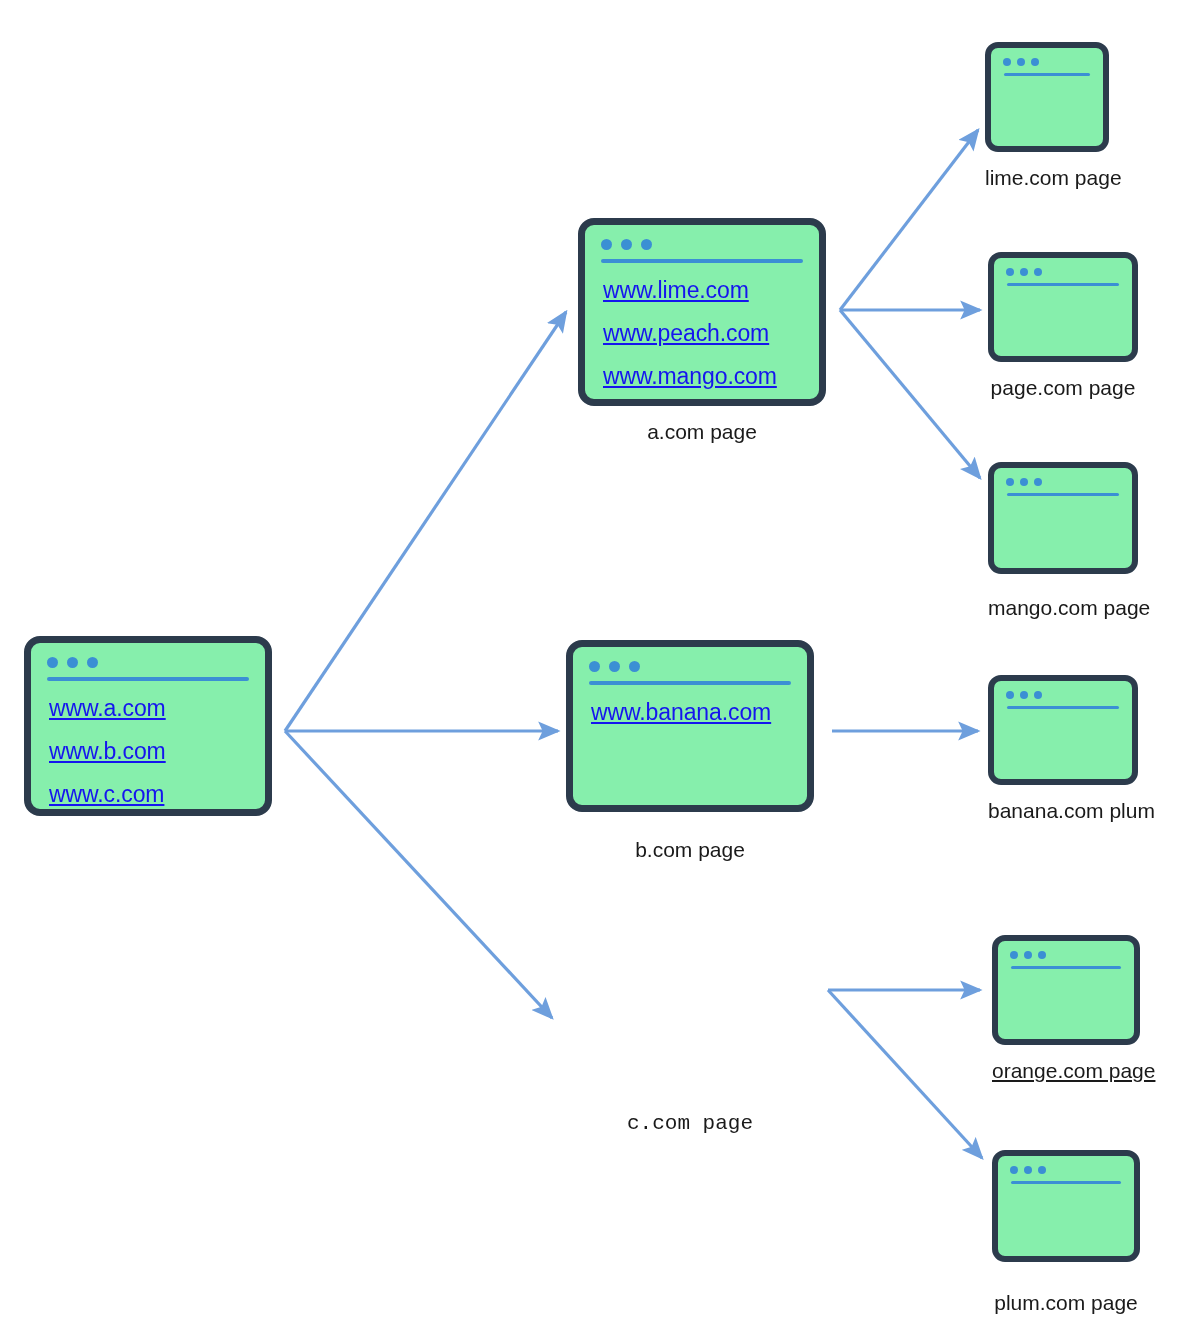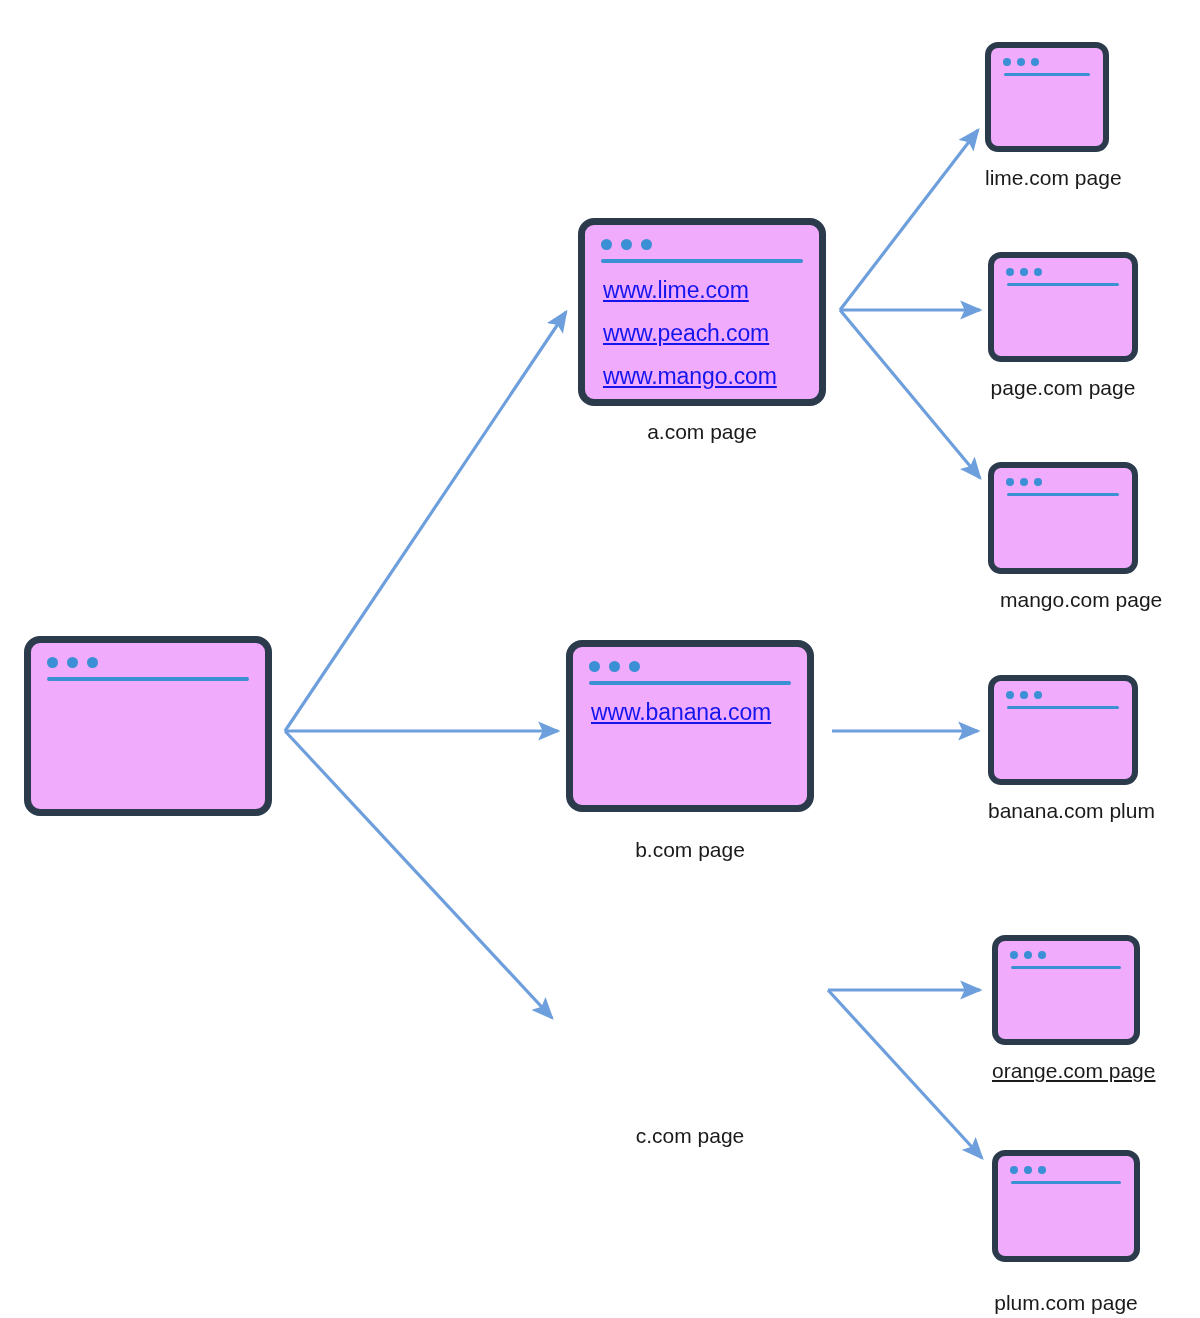--- a/index.html
+++ b/index.html
@@ -23,21 +23,21 @@
   }
 
   
   .node {
     position: absolute;
   }
   .win {
     position: absolute;
     top: 0; left: 0;
     width: 100%;
-    background: #f0abfc;
+    background: #86efac;
     border: 7px solid #2c3b4c;
     border-radius: 16px;
   }
   .win.small {
     border-width: 6px;
     border-radius: 13px;
   }
   .dots {
     display: flex;
     gap: 9px;
@@ -114,20 +114,25 @@
 
   <div id="nodes-layer">
       <div class="node" style="left: 24px; top: 636px; width: 248px; height: 226px;">
         <div class="win" style="height: 180px;">
           <div class="dots">
             <span class="dot"></span>
             <span class="dot"></span>
             <span class="dot"></span>
           </div>
           <div class="addrbar"></div>
+          <div class="links">
+            <span class="link">www.a.com</span>
+            <span class="link">www.b.com</span>
+            <span class="link">www.c.com</span>
+          </div>
         </div>
       </div>
       <div class="node" style="left: 578px; top: 218px; width: 248px; height: 234px;">
         <div class="win" style="height: 188px;">
           <div class="dots">
             <span class="dot"></span>
             <span class="dot"></span>
             <span class="dot"></span>
           </div>
           <div class="addrbar"></div>
@@ -147,21 +152,21 @@
             <span class="dot"></span>
           </div>
           <div class="addrbar"></div>
           <div class="links">
             <span class="link">www.banana.com</span>
           </div>
         </div>
         <div class="caption" style="top: 198px;">b.com page</div>
       </div>
       <div class="node" style="left: 566px; top: 928px; width: 248px; height: 232px;">
-        <div class="caption" style="top: 196px;">c.com page</div>
+        <div class="caption" style="top: 184px; font-family: Liberation Mono, monospace;">c.com page</div>
       </div>
       <div class="node" style="left: 985px; top: 30px; width: 124px; height: 156px; margin-top: 12px;">
         <div class="win small" style="height: 110px;">
           <div class="dots">
             <span class="dot"></span>
             <span class="dot"></span>
             <span class="dot"></span>
           </div>
           <div class="addrbar"></div>
         </div>
@@ -180,21 +185,21 @@
       </div>
       <div class="node" style="left: 988px; top: 462px; width: 150px; height: 158px;">
         <div class="win small" style="height: 112px;">
           <div class="dots">
             <span class="dot"></span>
             <span class="dot"></span>
             <span class="dot"></span>
           </div>
           <div class="addrbar"></div>
         </div>
-        <div class="caption" style="top: 126px; margin-left: 12px;">mango.com page</div>
+        <div class="caption" style="top: 134px;">mango.com page</div>
       </div>
       <div class="node" style="left: 988px; top: 675px; width: 150px; height: 156px;">
         <div class="win small" style="height: 110px;">
           <div class="dots">
             <span class="dot"></span>
             <span class="dot"></span>
             <span class="dot"></span>
           </div>
           <div class="addrbar"></div>
         </div>

